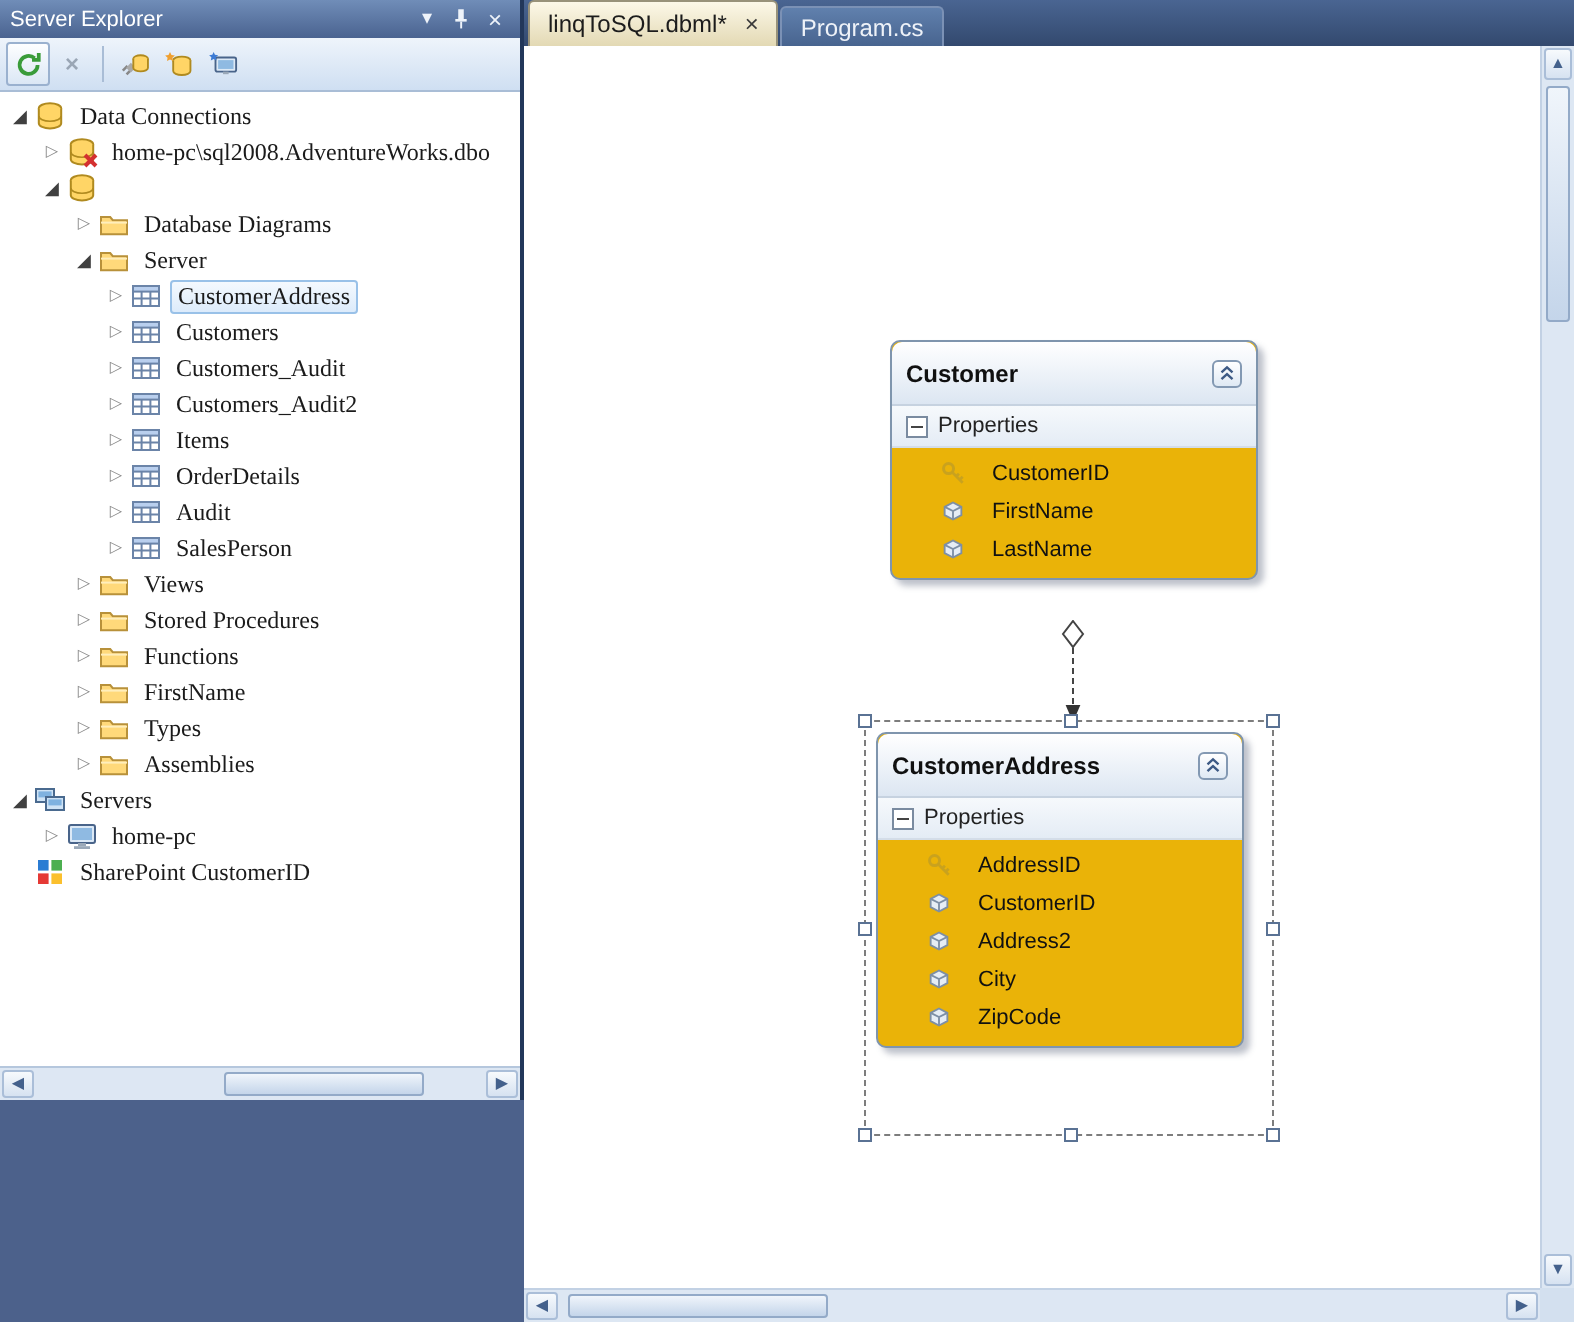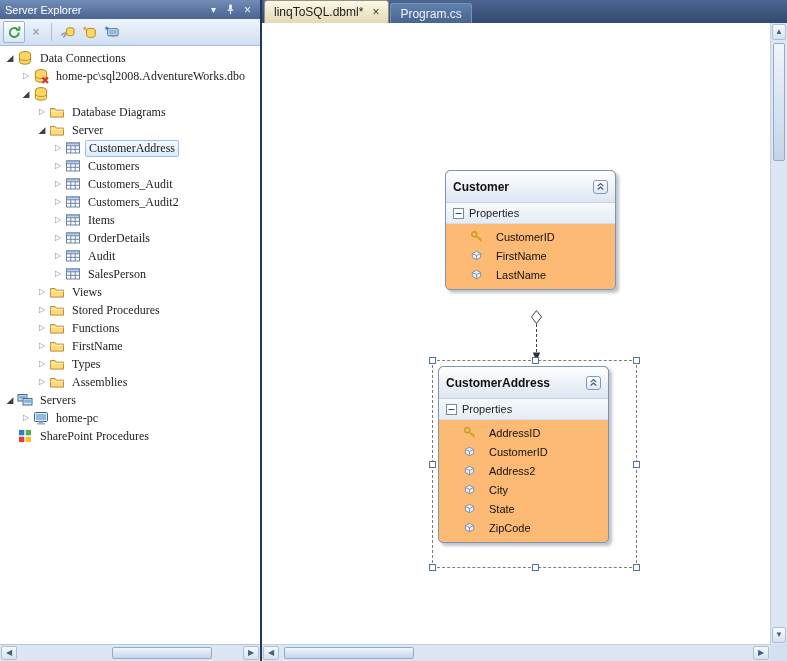--- a/index.html
+++ b/index.html
@@ -1,21 +1,21 @@
 <!DOCTYPE html>
 <html><head>
 <meta charset="utf-8">
 <style>
   * { box-sizing: border-box; margin: 0; padding: 0; }
   html,body { width:787px; height:661px; }
   body { font-family:"Liberation Sans", sans-serif; }
   #app { position:relative; width:787px; height:661px; background:#4c618b; overflow:hidden; }
 
   
-  #left { position:absolute; left:0; top:0; width:262px; height:661px;
+  #left { position:absolute; left:0; top:0; width:262px; height:550px;
           display:flex; flex-direction:column; background:#fff; border-right:2px solid #22375a; }
   .titlebar { height:19px; flex:none; background:linear-gradient(#708db8,#4a6390);
               color:#fff; display:flex; align-items:center; padding:0 5px; font-size:11px; }
   .titlebar-label { flex:1; white-space:nowrap; }
   .tb-ic { width:15px; height:15px; margin-left:2px; display:flex; align-items:center; justify-content:center;
            color:#eef3fa; font-size:10px; line-height:1; }
   .toolbar { height:27px; flex:none; background:linear-gradient(#eef4fb,#cfdff2);
              border-bottom:1px solid #a9bdd6; display:flex; align-items:center; padding:0 3px; }
   .tbtn { width:22px; height:22px; display:flex; align-items:center; justify-content:center;
           border:1px solid transparent; border-radius:2px; }
@@ -55,22 +55,22 @@
                   border:1px solid #7b91b5; border-bottom:none; }
   .tab-close { margin-left:9px; color:#3a3a3a; font-size:12px; line-height:1; }
 
   #designer { position:absolute; left:262px; top:23px; right:0; bottom:0; background:#fff; }
   #dsurface { position:absolute; left:0; top:0; right:17px; bottom:17px; overflow:hidden; background:#fff; }
   .vscroll { position:absolute; right:0; top:0; width:17px; bottom:17px; background:#dde7f3; border-left:1px solid #c2d1e4; }
   .hscroll2 { position:absolute; left:0; bottom:0; right:17px; height:17px; background:#dde7f3; border-top:1px solid #c2d1e4; }
   .corner { position:absolute; right:0; bottom:0; width:17px; height:17px; background:#d3e0ef; }
 
   
-  .entity { position:absolute; background:#fdba74; border:1px solid #7f95ad; border-radius:5px;
-            box-shadow:3px 3px 3px rgba(110,120,140,0.45); font-size:11px; width:171px; }
+  .entity { position:absolute; background:#eab308; border:1px solid #7f95ad; border-radius:5px;
+            box-shadow:3px 3px 3px rgba(110,120,140,0.45); font-size:11px; width:184px; }
   .ehead { height:32px; display:flex; align-items:center; padding:0 7px;
            background:linear-gradient(#ffffff,#dce6f2); border-bottom:1px solid #c6d2e0; border-radius:5px 5px 0 0; }
   .etitle { font-weight:bold; font-size:12px; color:#101010; flex:1; }
   .ecollapse { width:15px; height:14px; flex:none; border:1px solid #8399b3; border-radius:3px;
                background:linear-gradient(#ffffff,#dfe9f4); display:flex; align-items:center; justify-content:center; }
   .ecollapse svg { width:11px; height:11px; }
   .esection { height:21px; display:flex; align-items:center; gap:5px; padding:0 7px; color:#222;
               background:linear-gradient(#f6f9fc,#e4ecf5); border-bottom:1px solid #d4dde8; }
   .esection svg { width:11px; height:11px; flex:none; }
   .erows { padding:3px 0 5px; }
@@ -419,21 +419,21 @@
         <span class="tlabel">home-pc</span>
       </div>
 
       <div class="trow d0">
         <span class="exp"></span>
         <span class="ticon">
             <svg>
               <use href="#i-sharepoint"></use>
             </svg>
           </span>
-        <span class="tlabel">SharePoint Procedures</span>
+        <span class="tlabel">SharePoint CustomerID</span>
       </div>
 
     </div>
 
     <div class="hscroll">
       <span class="sb-btn" style="left:1px">◀</span>
       <span class="sb-thumb" style="left:112px; width:100px"></span>
       <span class="sb-btn" style="right:1px">▶</span>
     </div>
   </div>
@@ -557,28 +557,20 @@
                   </svg>
                 </span>
               <span>City</span>
             </div>
             <div class="erow">
               <span class="picon">
                   <svg>
                     <use href="#i-cube"></use>
                   </svg>
                 </span>
-              <span>State</span>
-            </div>
-            <div class="erow">
-              <span class="picon">
-                  <svg>
-                    <use href="#i-cube"></use>
-                  </svg>
-                </span>
               <span>ZipCode</span>
             </div>
           </div>
         </div>
       </div>
 
     </div>
 
     <div class="vscroll">
       <span class="sb-btn" style="top:1px">▲</span>

